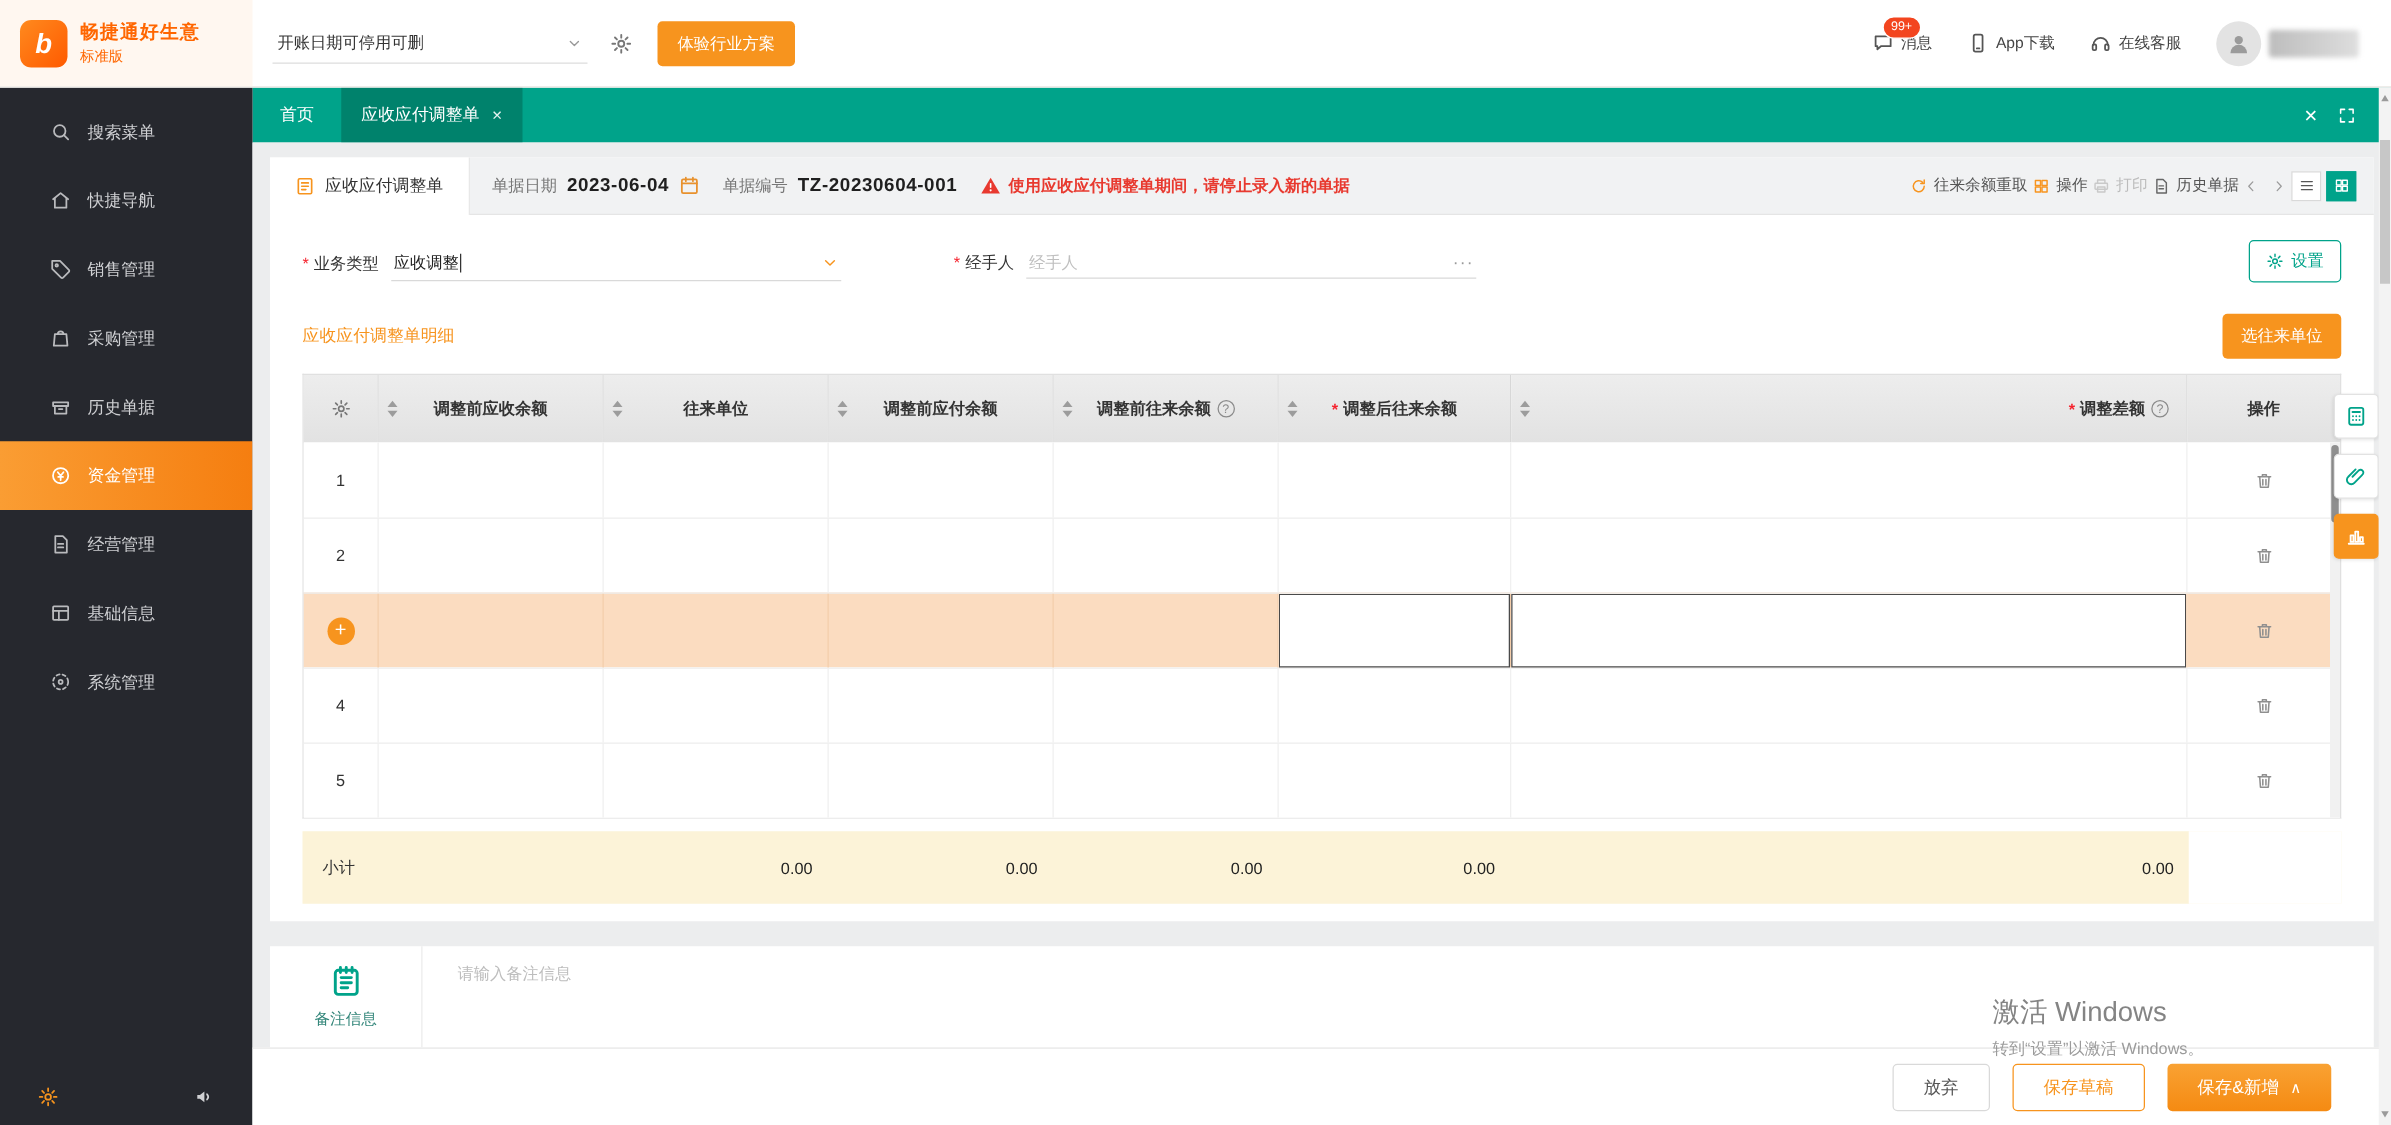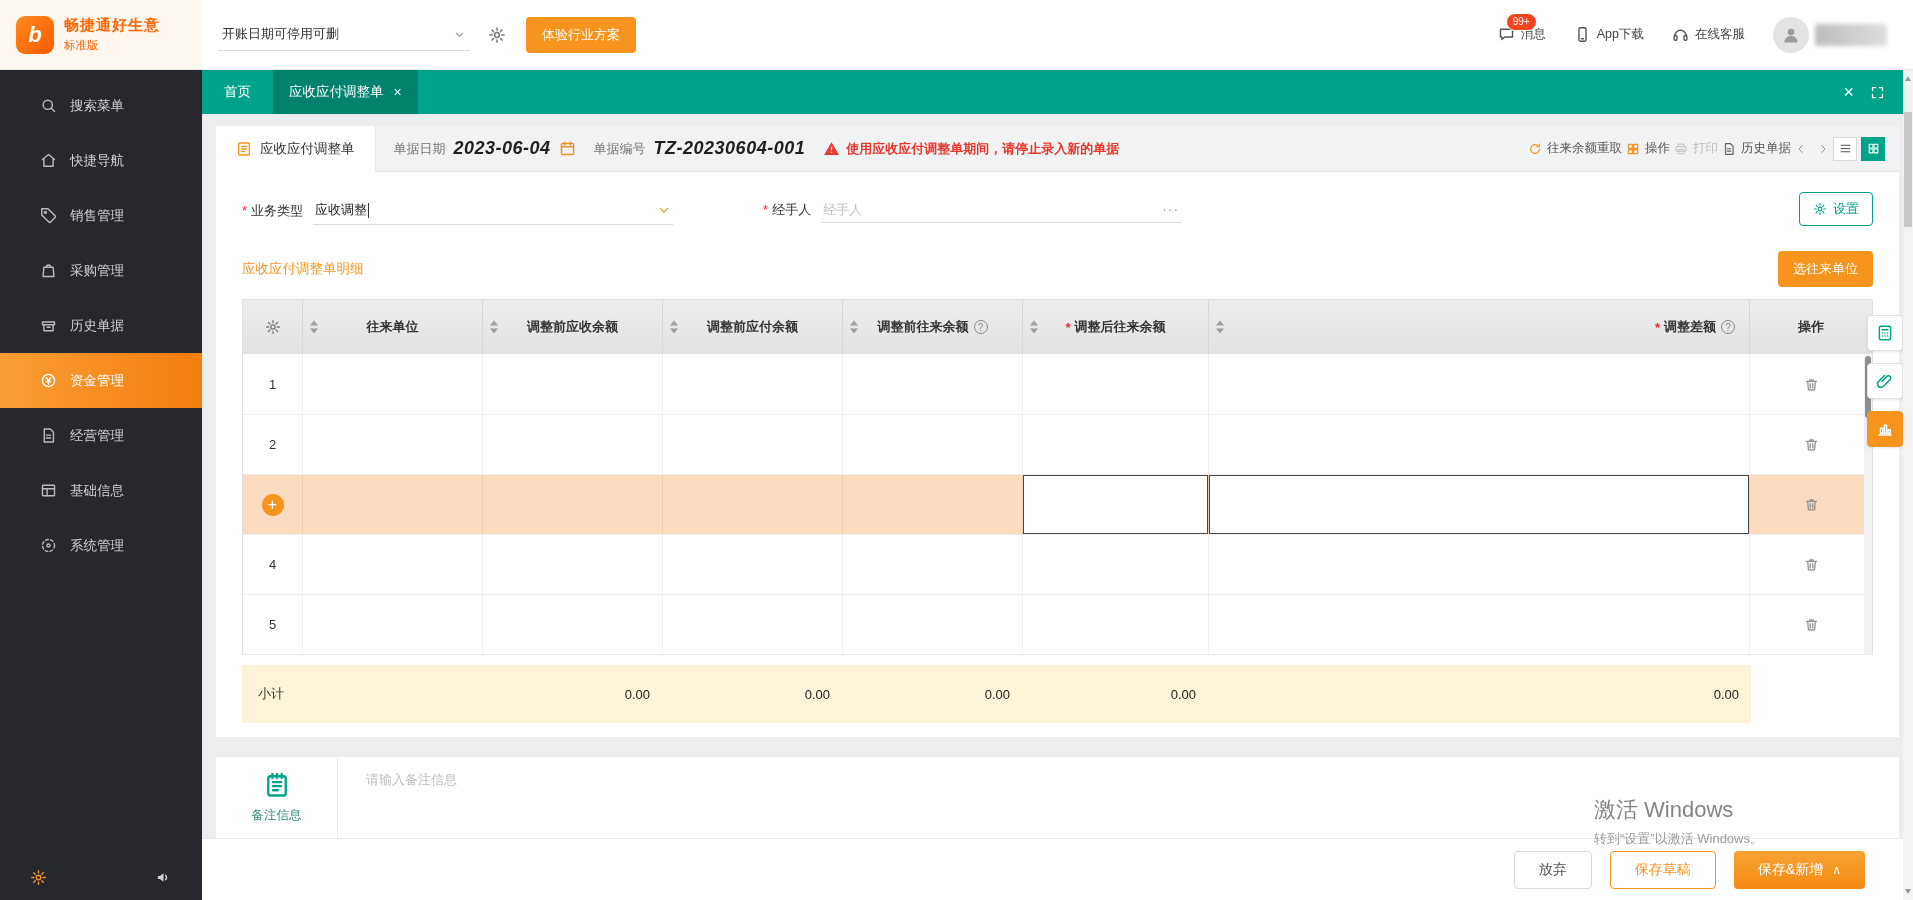--- a/index.html
+++ b/index.html
@@ -48,21 +48,21 @@
   .tab-actions .ex { cursor:pointer; }
 
   
   .workspace { flex:1; background:#ecedee; padding:12px 14px 0 14px; display:flex; flex-direction:column; position:relative; overflow:hidden; }
   .main-card { background:#fff; }
 
   .doc-header { height:46px; background:#f1f2f3; border-bottom:1px solid #e5e5e5; display:flex; align-items:center; gap:18px; padding-right:14px; }
   .doc-tab { height:46px; background:#fff; display:flex; align-items:center; gap:8px; padding:0 20px; border-right:1px solid #e8e8e8; font-size:13.5px; color:#333; cursor:pointer; }
   .doc-tab .ic { color:#f7941e; }
   .inline-field { display:flex; align-items:center; gap:8px; font-size:13px; color:#777; }
-  .inline-field b { color:#1f1f1f; font-size:18px; letter-spacing:.5px;font-style:italic; }
+  .inline-field b { color:#1f1f1f; font-size:15px; letter-spacing:.5px; }
   .cal { color:#e8912d; cursor:pointer; }
   .warning { display:flex; align-items:center; gap:6px; color:#e8392f; font-size:13px; font-weight:bold; }
   .hdr-actions { margin-left:auto; display:flex; align-items:center; gap:4px; font-size:12.5px; color:#555; }
   .hdr-link { display:flex; align-items:center; gap:5px; cursor:pointer; white-space:nowrap; }
   .hdr-link .ic { color:#f7941e; }
   .hdr-link.gray .ic { color:#666; }
   .hdr-link.disabled { color:#bcbcbc; cursor:default; }
   .hdr-link.disabled .ic { color:#c9c9c9; }
   .pager { display:flex; align-items:center; gap:10px; color:#9a9a9a; }
   .pager span { cursor:pointer; }
@@ -453,28 +453,28 @@
                 <svg class="i gear" width="16" height="16" viewBox="0 0 24 24">
                     <circle cx="12" cy="12" r="3.2"></circle>
                     <path d="M12 2.5v3M12 18.5v3M2.5 12h3M18.5 12h3M5.3 5.3l2.1 2.1M16.6 16.6l2.1 2.1M18.7 5.3l-2.1 2.1M7.4 16.6l-2.1 2.1"></path>
                   </svg>
               </div>
               <div class="th">
                 <span class="sort">
                     <i class="up"></i>
                     <i class="dn"></i>
                   </span>
-                <span>往来单位</span>
+                <span>调整前应收余额</span>
               </div>
               <div class="th">
                 <span class="sort">
                     <i class="up"></i>
                     <i class="dn"></i>
                   </span>
-                <span>调整前应收余额</span>
+                <span>往来单位</span>
               </div>
               <div class="th">
                 <span class="sort">
                     <i class="up"></i>
                     <i class="dn"></i>
                   </span>
                 <span>调整前应付余额</span>
               </div>
               <div class="th">
                 <span class="sort">

